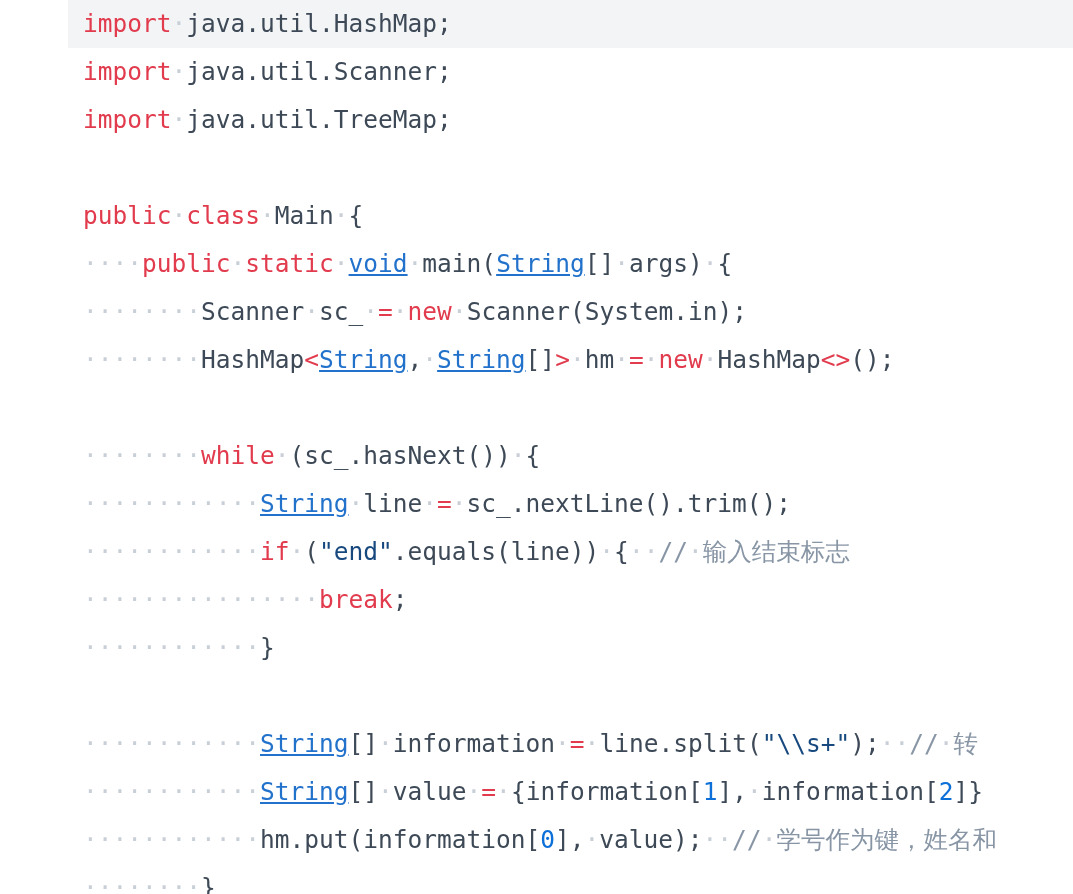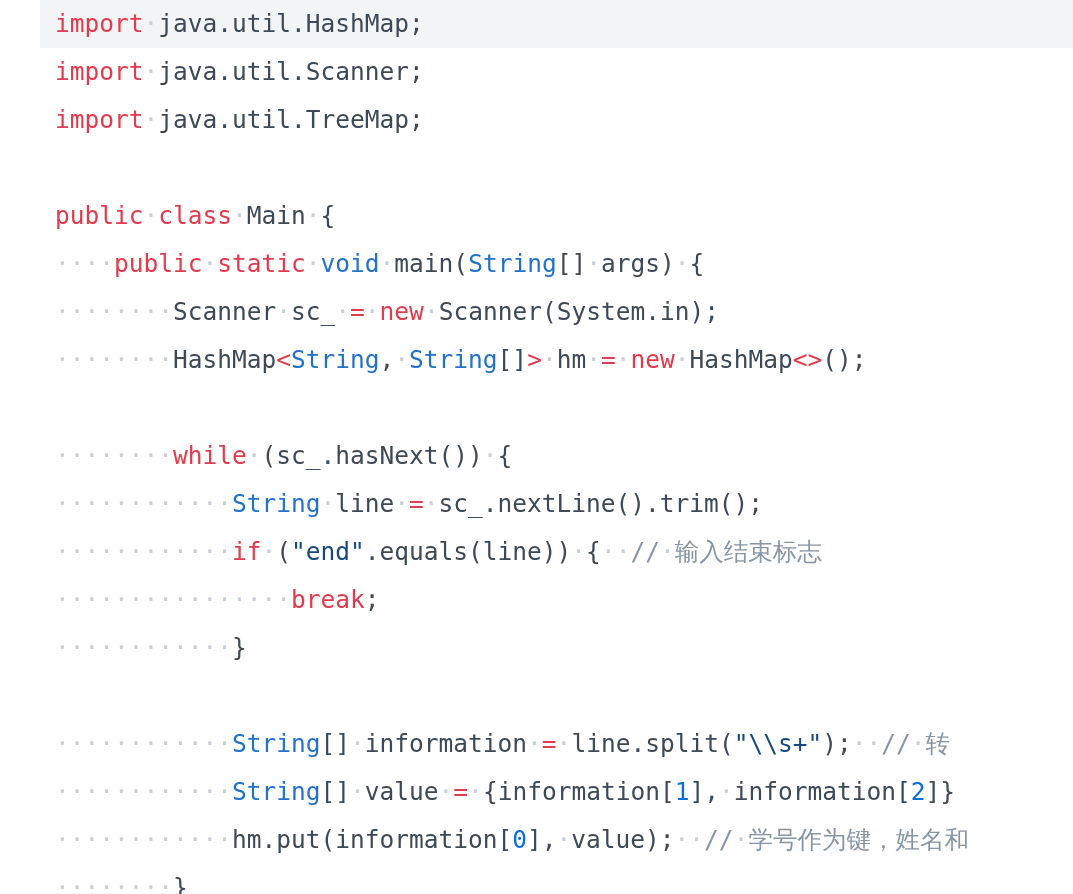--- a/index.html
+++ b/index.html
@@ -13,28 +13,29 @@
     line-height:48px;
     white-space:pre;
     width:1073px;height:894px;
     overflow:hidden;
     cursor:text;
   }
   .code-line{
     height:48px;
     padding-left:55px;
     white-space:pre;
+    margin-left:28px;
   }
   .code-line.hl{
     background:linear-gradient(90deg,#ffffff 0px,#ffffff 40px,var(--c-hlbg) 40px);
   }
   .kw{color:var(--c-kw);}
   .op{color:var(--c-op);}
   .pl{color:var(--c-pl);}
-  .type{color:var(--c-type);}
+  .type{color:var(--c-type);text-decoration:underline;}
   .num{color:var(--c-num);}
   .str{color:var(--c-str);}
   .com{color:var(--c-com);}
   .ws{color:var(--c-ws);}
 </style>
 </head>
 <body>
 
 <div class="editor"><div class="code-line hl"><span class="kw">import</span><span class="ws">·</span><span class="pl">java.util.HashMap;</span></div><div class="code-line"><span class="kw">import</span><span class="ws">·</span><span class="pl">java.util.Scanner;</span></div><div class="code-line"><span class="kw">import</span><span class="ws">·</span><span class="pl">java.util.TreeMap;</span></div><div class="code-line"></div><div class="code-line"><span class="kw">public</span><span class="ws">·</span><span class="kw">class</span><span class="ws">·</span><span class="pl">Main</span><span class="ws">·</span><span class="pl">{</span></div><div class="code-line"><span class="ws">····</span><span class="kw">public</span><span class="ws">·</span><span class="kw">static</span><span class="ws">·</span><span class="type">void</span><span class="ws">·</span><span class="pl">main(</span><span class="type">String</span><span class="pl">[]</span><span class="ws">·</span><span class="pl">args)</span><span class="ws">·</span><span class="pl">{</span></div><div class="code-line"><span class="ws">········</span><span class="pl">Scanner</span><span class="ws">·</span><span class="pl">sc_</span><span class="ws">·</span><span class="op">=</span><span class="ws">·</span><span class="kw">new</span><span class="ws">·</span><span class="pl">Scanner(System.in);</span></div><div class="code-line"><span class="ws">········</span><span class="pl">HashMap</span><span class="op">&lt;</span><span class="type">String</span><span class="pl">,</span><span class="ws">·</span><span class="type">String</span><span class="pl">[]</span><span class="op">&gt;</span><span class="ws">·</span><span class="pl">hm</span><span class="ws">·</span><span class="op">=</span><span class="ws">·</span><span class="kw">new</span><span class="ws">·</span><span class="pl">HashMap</span><span class="op">&lt;&gt;</span><span class="pl">();</span></div><div class="code-line"></div><div class="code-line"><span class="ws">········</span><span class="kw">while</span><span class="ws">·</span><span class="pl">(sc_.hasNext())</span><span class="ws">·</span><span class="pl">{</span></div><div class="code-line"><span class="ws">············</span><span class="type">String</span><span class="ws">·</span><span class="pl">line</span><span class="ws">·</span><span class="op">=</span><span class="ws">·</span><span class="pl">sc_.nextLine().trim();</span></div><div class="code-line"><span class="ws">············</span><span class="kw">if</span><span class="ws">·</span><span class="pl">(</span><span class="str">"end"</span><span class="pl">.equals(line))</span><span class="ws">·</span><span class="pl">{</span><span class="ws">··</span><span class="com">//</span><span class="ws">·</span><span class="com">输入结束标志</span></div><div class="code-line"><span class="ws">················</span><span class="kw">break</span><span class="pl">;</span></div><div class="code-line"><span class="ws">············</span><span class="pl">}</span></div><div class="code-line"></div><div class="code-line"><span class="ws">············</span><span class="type">String</span><span class="pl">[]</span><span class="ws">·</span><span class="pl">information</span><span class="ws">·</span><span class="op">=</span><span class="ws">·</span><span class="pl">line.split(</span><span class="str">"\\s+"</span><span class="pl">);</span><span class="ws">··</span><span class="com">//</span><span class="ws">·</span><span class="com">转</span></div><div class="code-line"><span class="ws">············</span><span class="type">String</span><span class="pl">[]</span><span class="ws">·</span><span class="pl">value</span><span class="ws">·</span><span class="op">=</span><span class="ws">·</span><span class="pl">{information[</span><span class="num">1</span><span class="pl">],</span><span class="ws">·</span><span class="pl">information[</span><span class="num">2</span><span class="pl">]}</span></div><div class="code-line"><span class="ws">············</span><span class="pl">hm.put(information[</span><span class="num">0</span><span class="pl">],</span><span class="ws">·</span><span class="pl">value);</span><span class="ws">··</span><span class="com">//</span><span class="ws">·</span><span class="com">学号作为键，姓名和</span></div><div class="code-line"><span class="ws">········</span><span class="pl">}</span></div></div>
 

